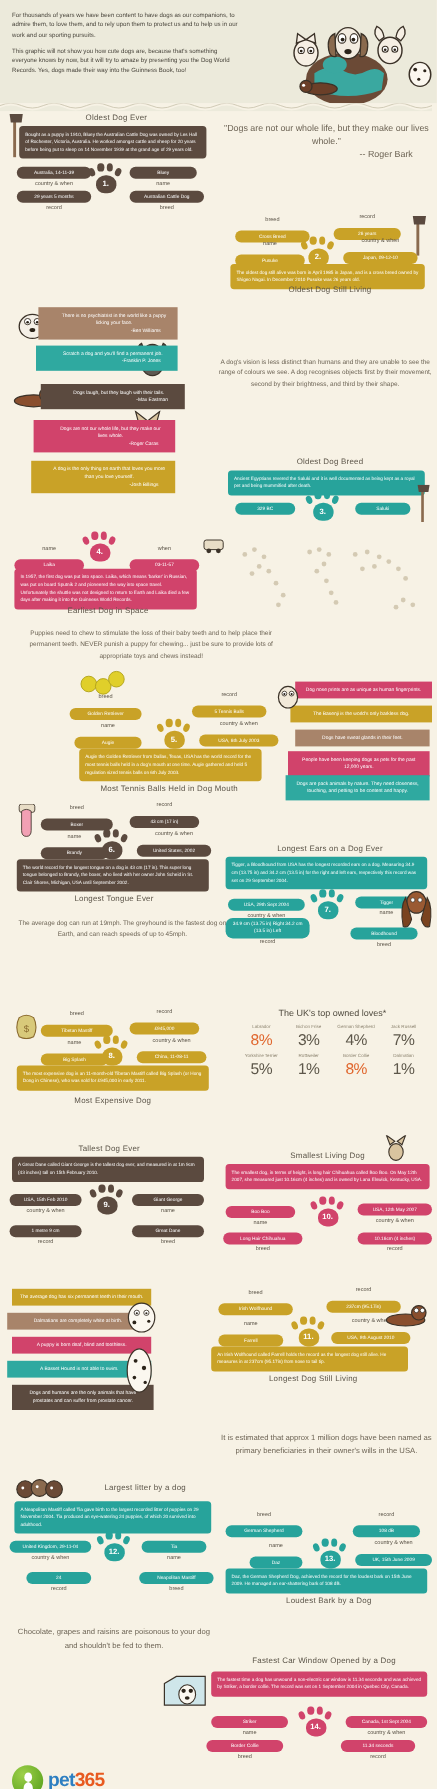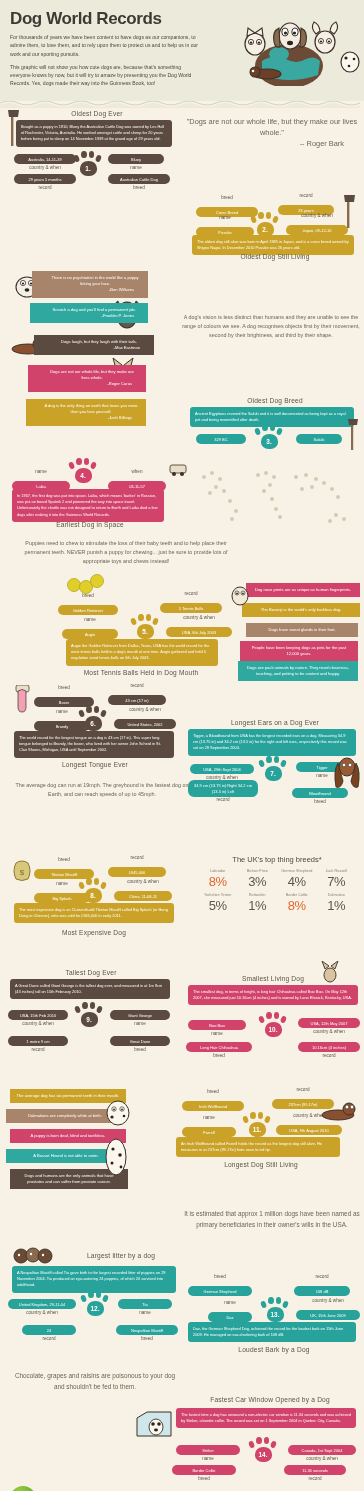--- a/index.html
+++ b/index.html
@@ -145,21 +145,20 @@
   }
   .logo-text { font-size: 16px; font-weight:bold; letter-spacing:-.6px;}
   .logo-text .pet{color:#2e7fc1;} .logo-text .n3{color:#e85a20;}
 </style>
 </head>
 <body>
 
 <div class="page">
 
   <div class="header">
-    <div class="header-title">Dog World Records</div>
     <div class="header-p">For thousands of years we have been content to have dogs as our companions, to admire them, to love them, and to rely upon them to protect us and to help us in our work and our sporting pursuits.</div>
     <div class="header-p">This graphic will not show you how cute dogs are, because that's something everyone knows by now, but it will try to amaze by presenting you the Dog World Records. Yes, dogs made their way into the Guinness Book, too!</div>
     <svg class="header-art" viewBox="0 0 145 80">
       <ellipse cx="72" cy="60" rx="34" ry="22" fill="#6b4a36"></ellipse>
       <path d="M45 55 q12 -8 24 -2 q10 6 20 0 q8 -4 14 2 l-2 14 q-28 10 -56 0z" fill="#3aa8a0"></path>
       <ellipse cx="62" cy="48" rx="10" ry="7" fill="#3aa8a0"></ellipse>
 
       <ellipse cx="73" cy="30" rx="11" ry="13" fill="#f3ece0" stroke="#3b3228" stroke-width="1.2"></ellipse>
       <ellipse cx="68" cy="26" rx="3.2" ry="4" fill="#fff" stroke="#3b3228" stroke-width="1"></ellipse>
       <ellipse cx="78" cy="26" rx="3.2" ry="4" fill="#fff" stroke="#3b3228" stroke-width="1"></ellipse>
@@ -579,21 +578,21 @@
       <span class="pill" style="width:56px;">Big Splash</span>
     </div>
     <div style="position:absolute;left:114px;top:24px;width:58px;">
       <div class="pill-label">country &amp; when</div>
       <span class="pill" style="width:58px;">China, 11-08-11</span>
     </div>
     <div class="desc" style="position:absolute;left:14px;top:48px;width:160px;">The most expensive dog is an 11-month-old Tibetan Mastiff called Big Splash (or Hong Dong in Chinese), who was sold for £945,000 in early 2011.</div>
     <div class="section-title" style="position:absolute;left:24px;top:74px;width:140px;">Most Expensive Dog</div>
 
     <div class="breeds" style="position:absolute;left:192px;top:0px;width:170px;">
-      <h3>The UK's top thing breeds*</h3>
+      <h3>The UK's top owned loves*</h3>
       <div class="breed-row">
         <div class="breed-cell">
           <div class="breed-name">Labrador</div>
           <div class="breed-val hi"><span>8</span><span>%</span></div>
         </div>
         <div class="breed-cell">
           <div class="breed-name">Bichon Frise</div>
           <div class="breed-val"><span>3</span><span>%</span></div>
         </div>
         <div class="breed-cell">

